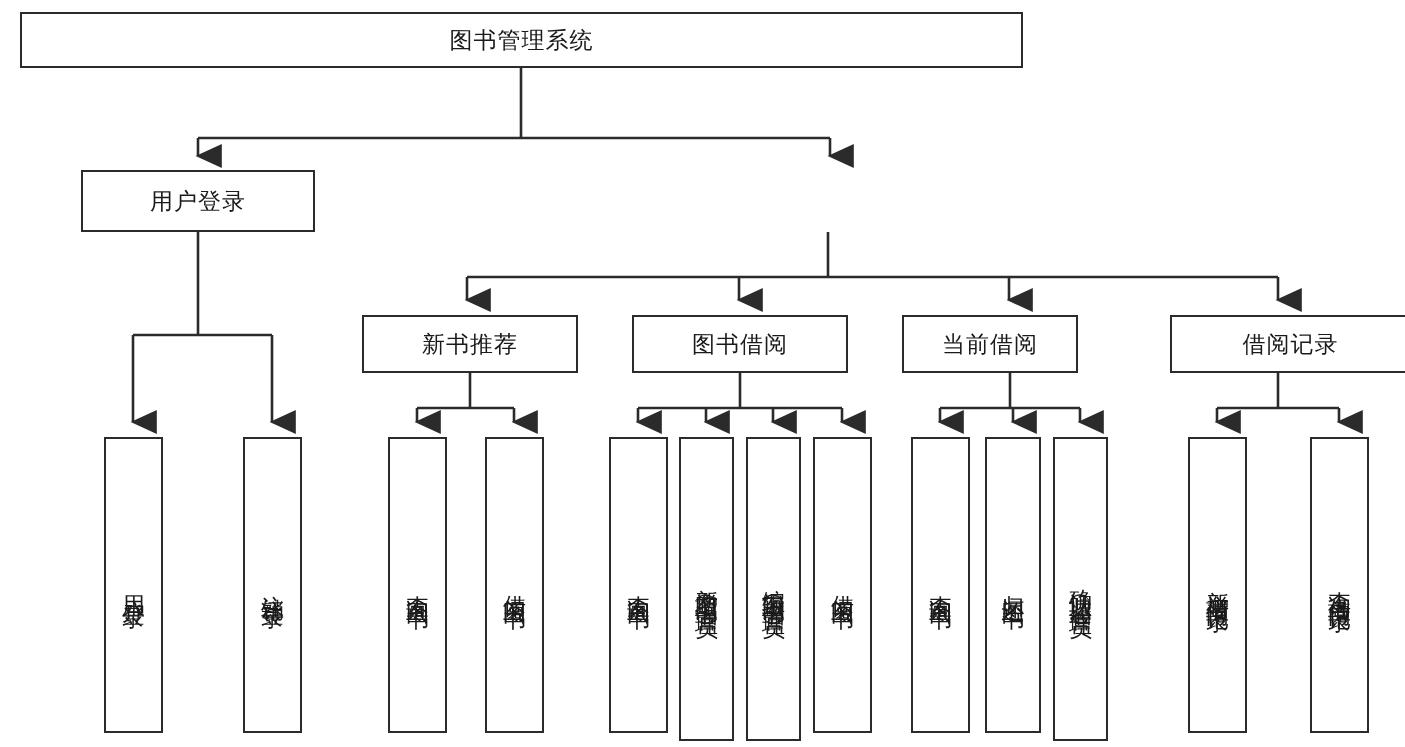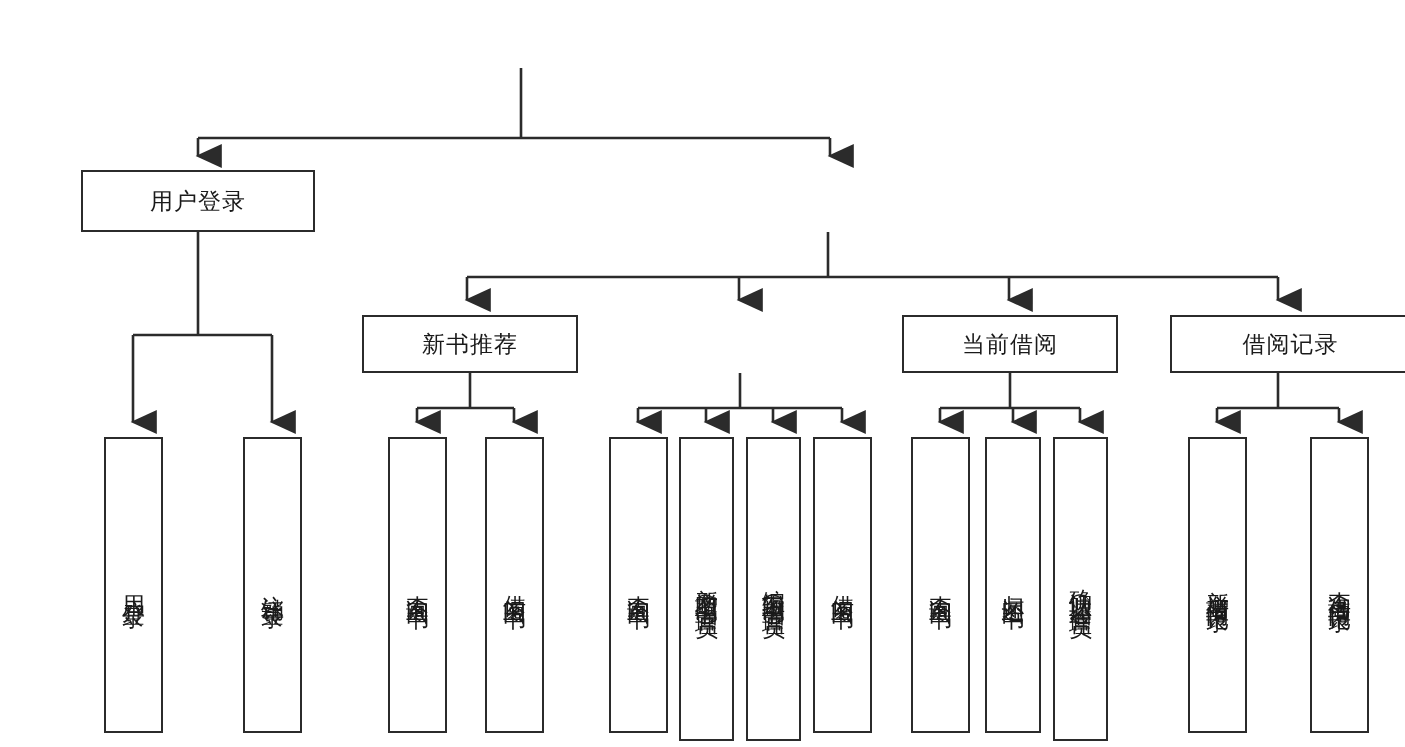--- a/index.html
+++ b/index.html
@@ -110,29 +110,35 @@
       <path d="M 1013 408 L 1013 422" marker-end="url(#arrow)"></path>
       <path d="M 1080 408 L 1080 422" marker-end="url(#arrow)"></path>
 
       <path d="M 1278 373 L 1278 408"></path>
       <path d="M 1217 408 L 1339 408"></path>
       <path d="M 1217 408 L 1217 422" marker-end="url(#arrow)"></path>
       <path d="M 1339 408 L 1339 422" marker-end="url(#arrow)"></path>
     </g>
   </svg>
 
+  <div class="node horiz" id="root-node" style="left: 20px; top: 12px; width: 1003px; height: 56px;">
+    <span class="htext">图书管理系统</span>
+  </div>
 
   <div class="node horiz" id="l2-0" style="left: 81px; top: 170px; width: 234px; height: 62px;">
     <span class="htext">用户登录</span>
   </div>
 
   <div class="node horiz" id="l3-0" style="left: 362px; top: 315px; width: 216px; height: 58px;">
     <span class="htext">新书推荐</span>
   </div>
-  <div class="node horiz" id="l3-2" style="left: 902px; top: 315px; width: 216px; height: 58px;">
+  <div class="node horiz" id="l3-1" style="left: 632px; top: 315px; width: 216px; height: 58px;">
+    <span class="htext">图书借阅</span>
+  </div>
+  <div class="node horiz" id="l3-2" style="left: 902px; top: 315px; width: 176px; height: 58px;">
     <span class="htext">当前借阅</span>
   </div>
   <div class="node horiz" id="l3-3" style="left: 1170px; top: 315px; width: 241px; height: 58px;">
     <span class="htext">借阅记录</span>
   </div>
 
   <div class="node vert" id="leaf-0" style="left: 104px; top: 437px; width: 59px; height: 296px;">
     <span class="vtext">用户登录</span>
   </div>
   <div class="node vert" id="leaf-1" style="left: 243px; top: 437px; width: 59px; height: 296px;">

